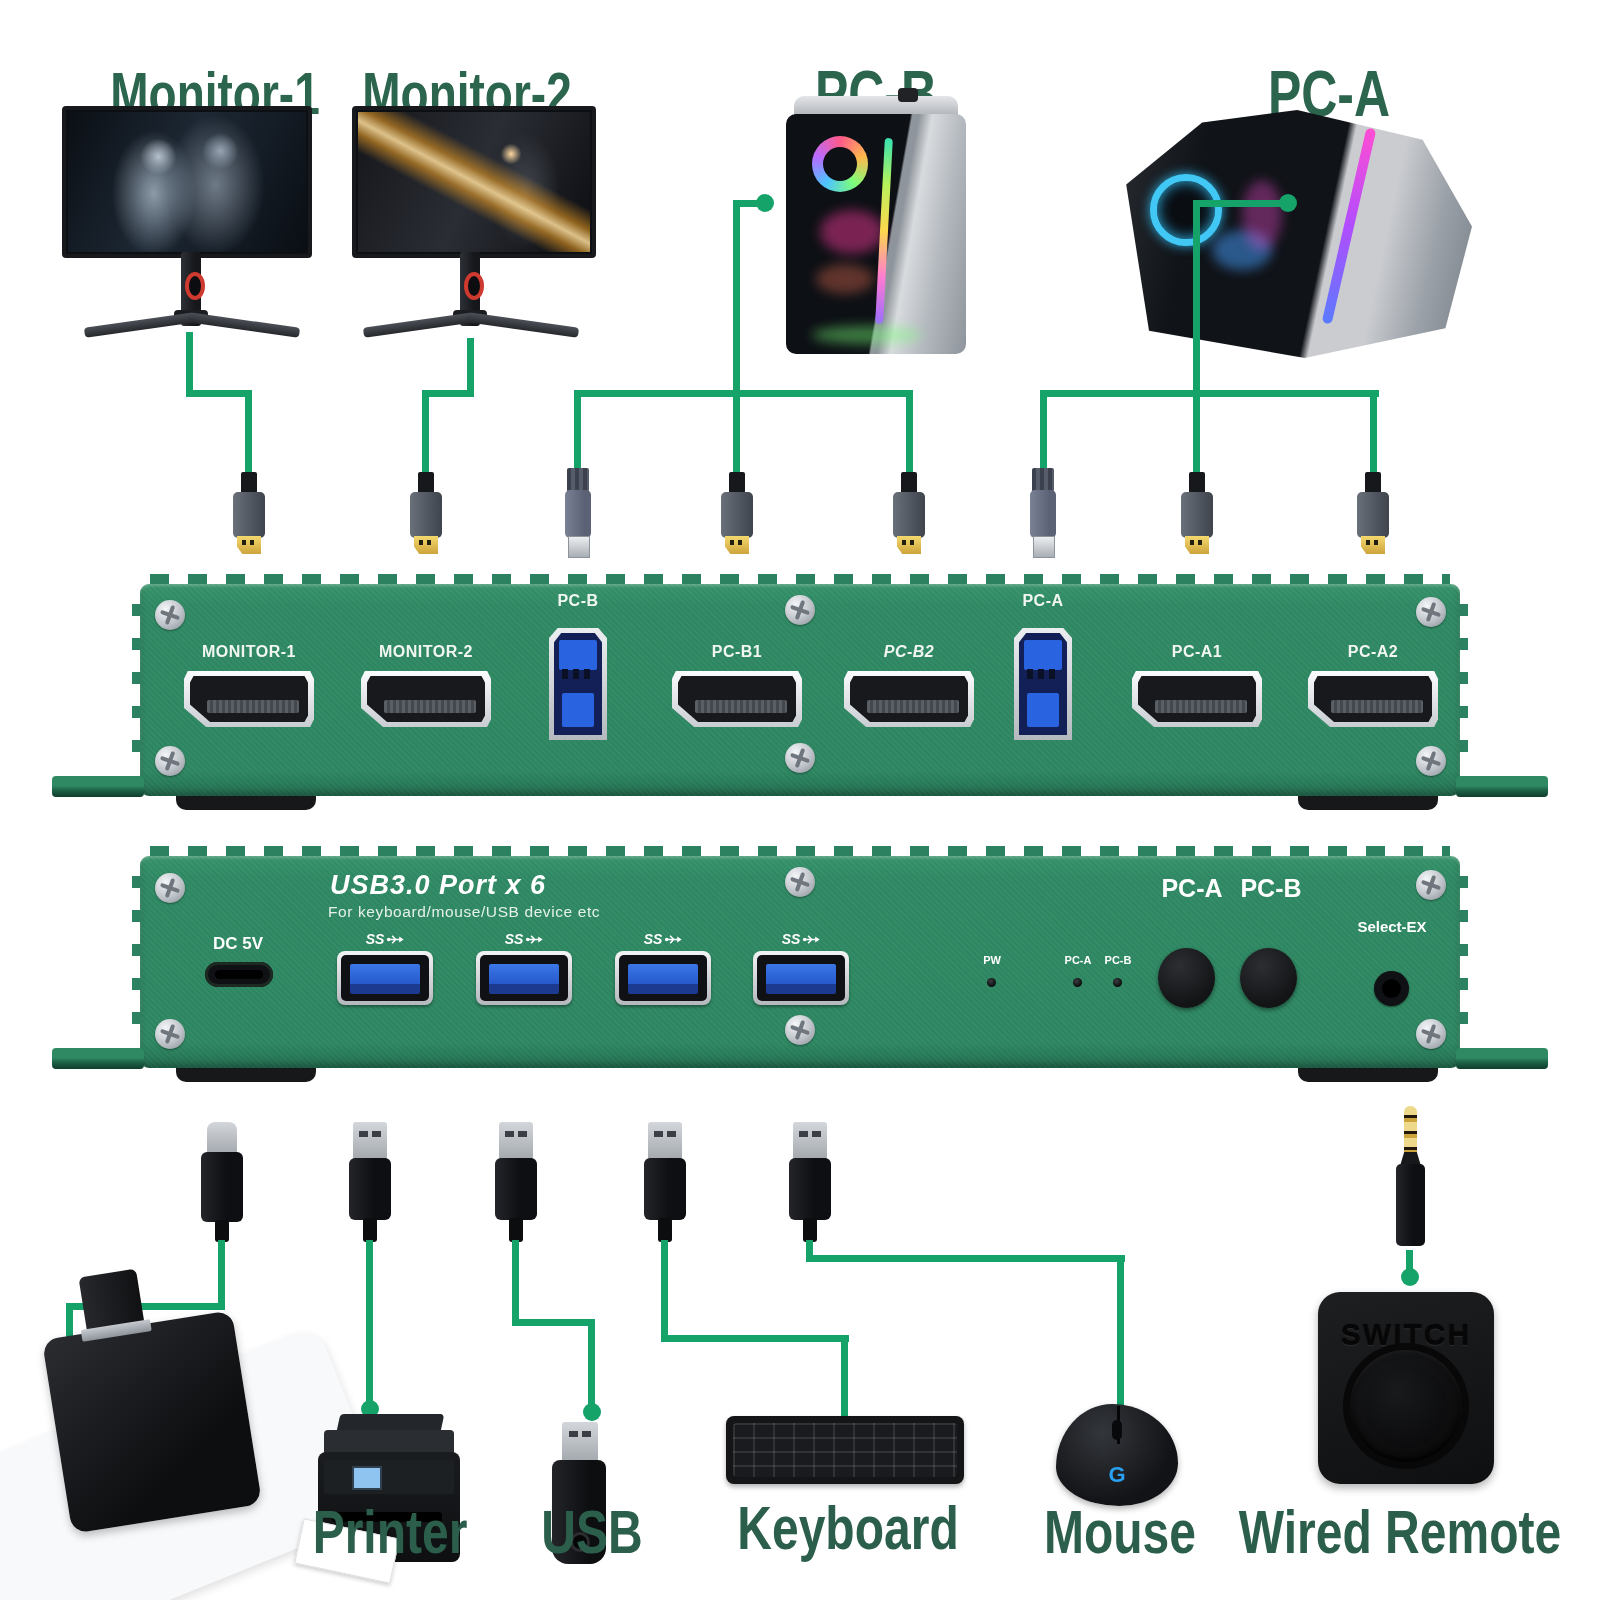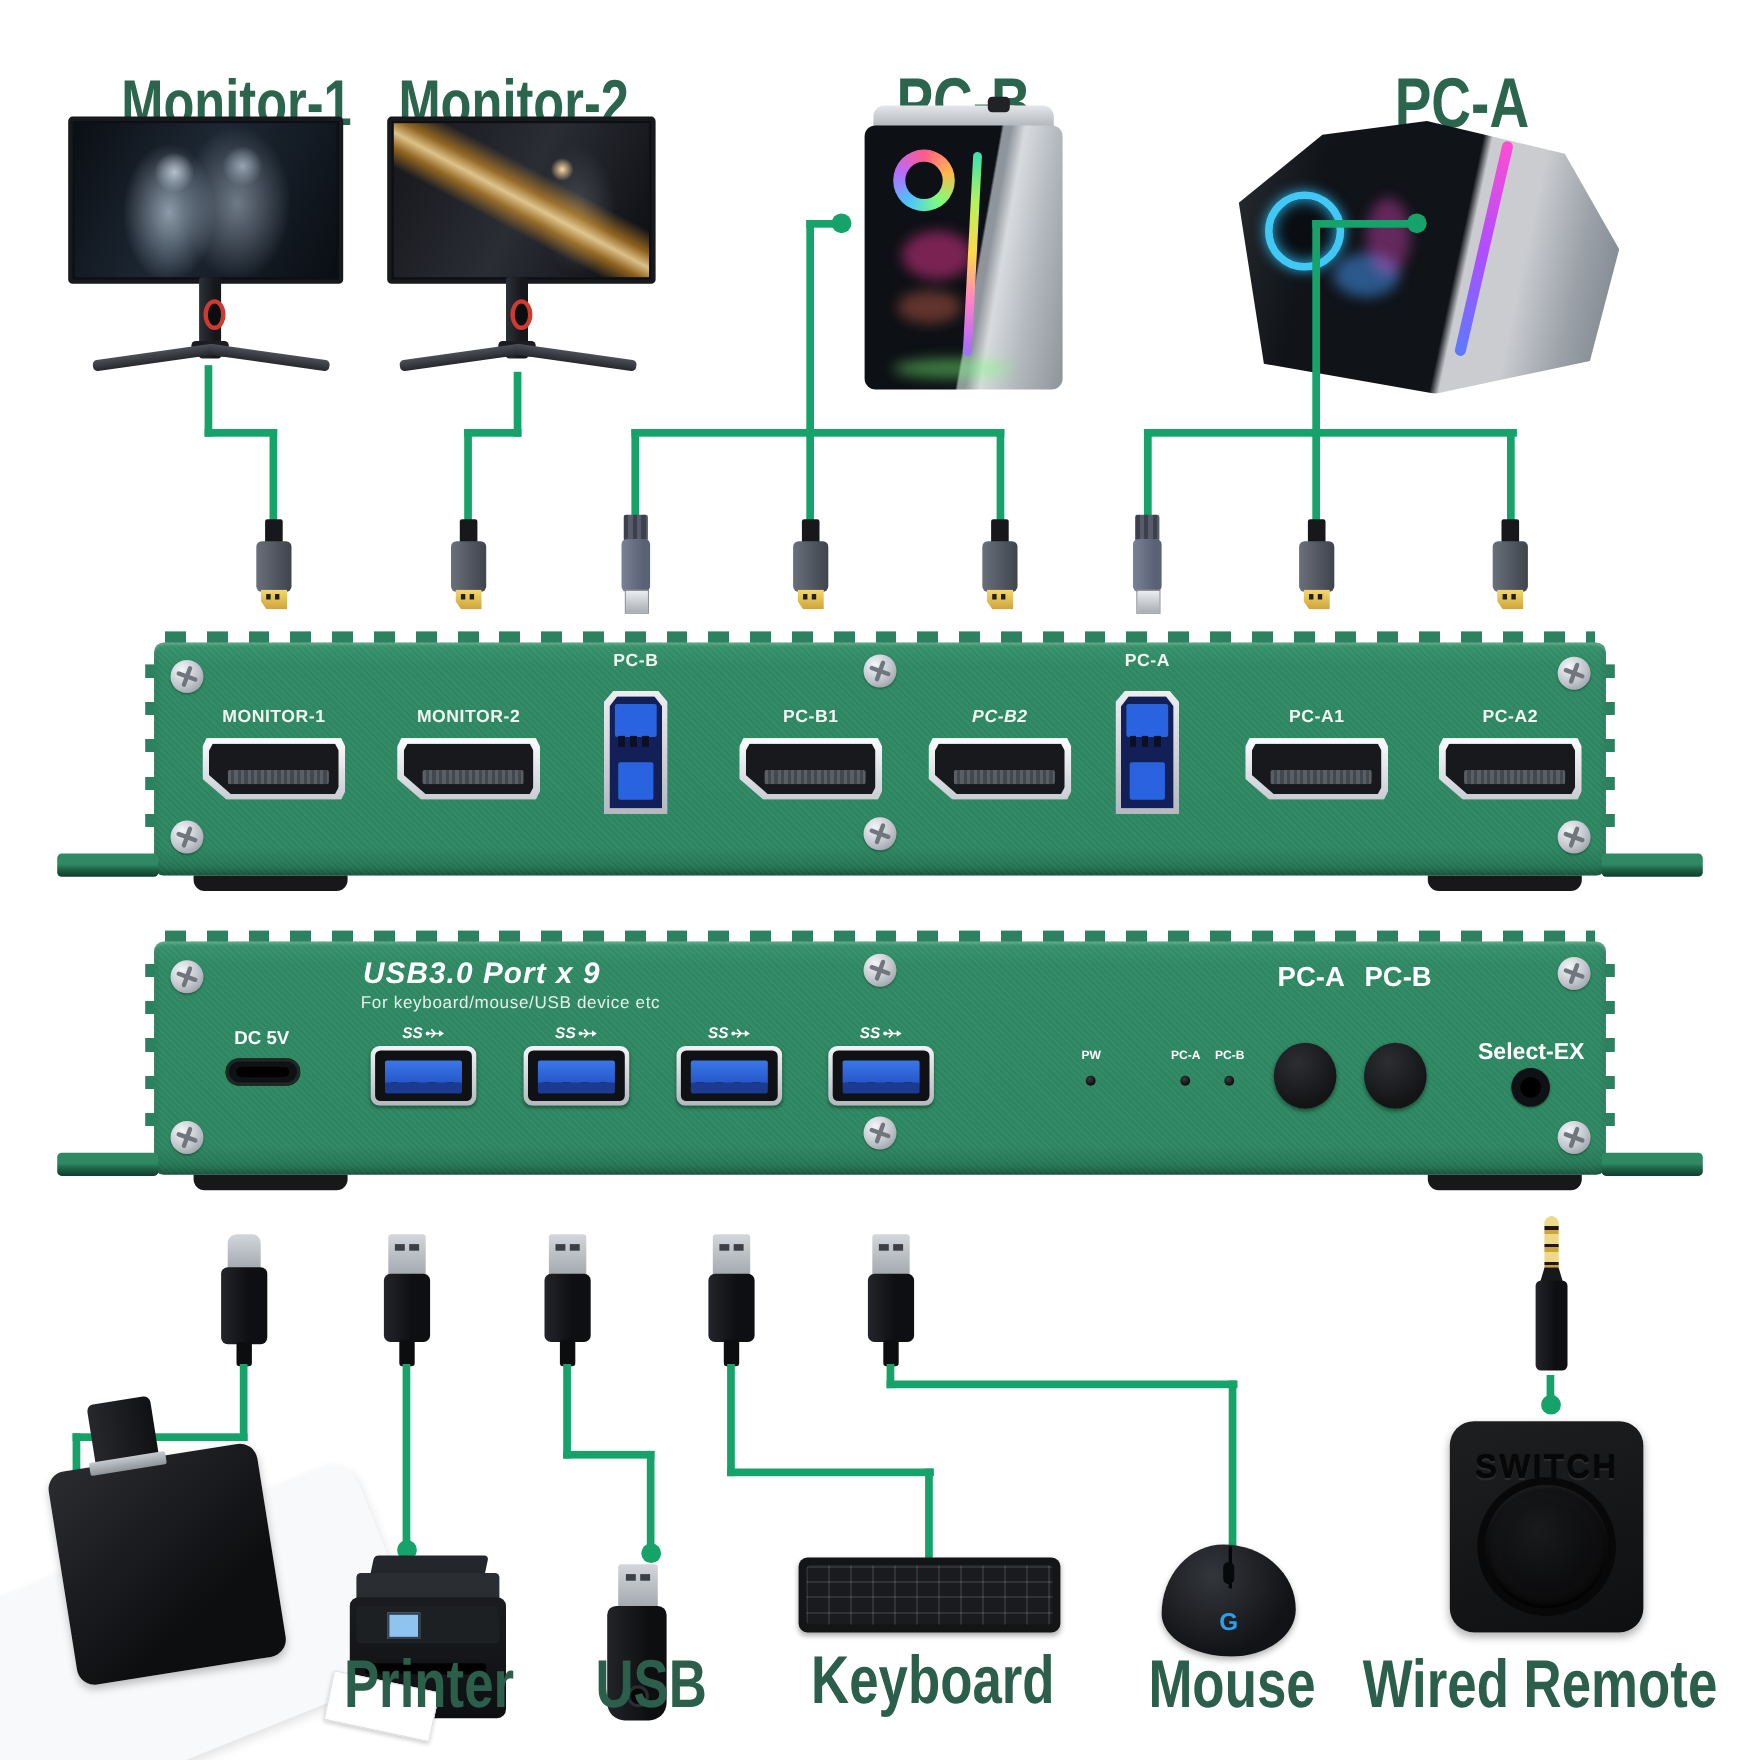--- a/index.html
+++ b/index.html
@@ -363,21 +363,21 @@
   <div class="screw" style="left:785px;top:867px;"></div>
   <div class="screw" style="left:785px;top:1015px;"></div>
   <div class="screw" style="left:1416px;top:870px;"></div>
   <div class="screw" style="left:1416px;top:1019px;"></div>
 
   <div class="fp-text" style="left:238px;top:934px;transform:translateX(-50%);font-weight:bold;font-size:17px;">DC 5V</div>
   <div class="usbc" style="left:205px;top:962px;">
       <i></i>
     </div>
 
-  <div class="fp-text" style="left:330px;top:870px;font-weight:bold;font-style:italic;font-size:27px;letter-spacing:1px;">USB3.0 Port x 9</div>
+  <div class="fp-text" style="left:330px;top:870px;font-weight:bold;font-style:italic;font-size:27px;letter-spacing:1px;">USB3.0 Port x 6</div>
   <div class="fp-text" style="left:328px;top:903px;font-size:15.5px;color:rgba(255,255,255,.88);letter-spacing:.6px;">For keyboard/mouse/USB device etc</div>
 
   <div class="ss-wrap" style="left:385px;top:931px;">
       <span>SS</span>
       <svg width="18" height="13" viewBox="0 0 18 13">
         <circle cx="2" cy="6.5" r="1.8" fill="#fff"></circle>
         <path d="M2 6.5 H13 M9 6.5 L5.5 2.8 M9 6.5 L5.5 10.2" stroke="#fff" stroke-width="1.5" fill="none"></path>
         <path d="M17 6.5 l-4.5 -3 v6 z" fill="#fff"></path>
       </svg>
     </div>
@@ -440,21 +440,21 @@
   <div class="fp-text" style="left:1078px;top:954px;transform:translateX(-50%);font-weight:bold;font-size:11px;">PC-A</div>
   <div class="led" style="left:1073px;top:978px;"></div>
   <div class="fp-text" style="left:1118px;top:954px;transform:translateX(-50%);font-weight:bold;font-size:11px;">PC-B</div>
   <div class="led" style="left:1113px;top:978px;"></div>
 
   <div class="fp-text" style="left:1192px;top:874px;transform:translateX(-50%);font-weight:bold;font-size:25px;">PC-A</div>
   <div class="fp-text" style="left:1271px;top:874px;transform:translateX(-50%);font-weight:bold;font-size:25px;">PC-B</div>
   <div class="pushbtn" style="left:1158px;top:948px;"></div>
   <div class="pushbtn" style="left:1240px;top:948px;"></div>
 
-  <div class="fp-text" style="left:1392px;top:945px;transform:translateX(-50%);font-weight:bold;font-size:21px;">Select-EX</div>
+  <div class="fp-text" style="left:1392px;top:918px;transform:translateX(-50%);font-weight:bold;font-size:15px;">Select-EX</div>
   <div class="jack" style="left:1374px;top:971px;">
       <i></i>
     </div>
 
   <div>
     <div class="ptipA" style="left:207px;top:1122px;width:30px;height:32px;border-radius:8px 8px 3px 3px;"></div>
     <div class="pbody" style="left:201px;top:1152px;width:42px;height:70px;"></div>
     <div class="pnub" style="left:215px;top:1220px;width:14px;height:22px;"></div>
   </div>
   <div>

